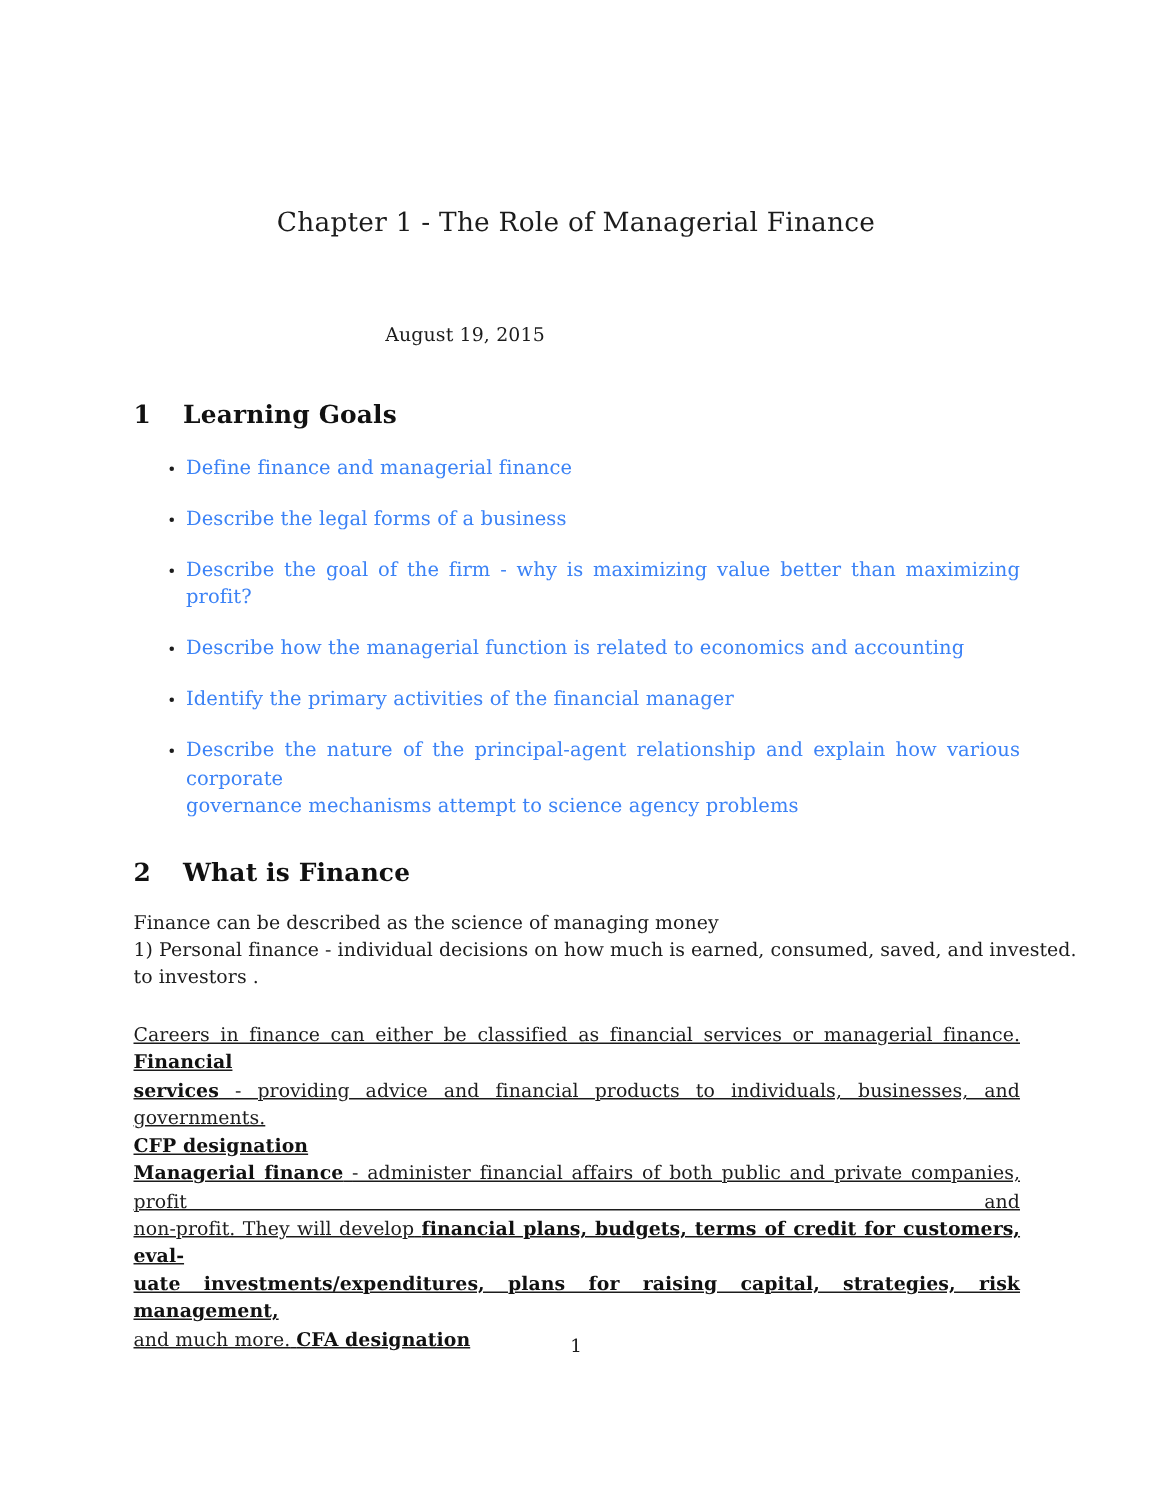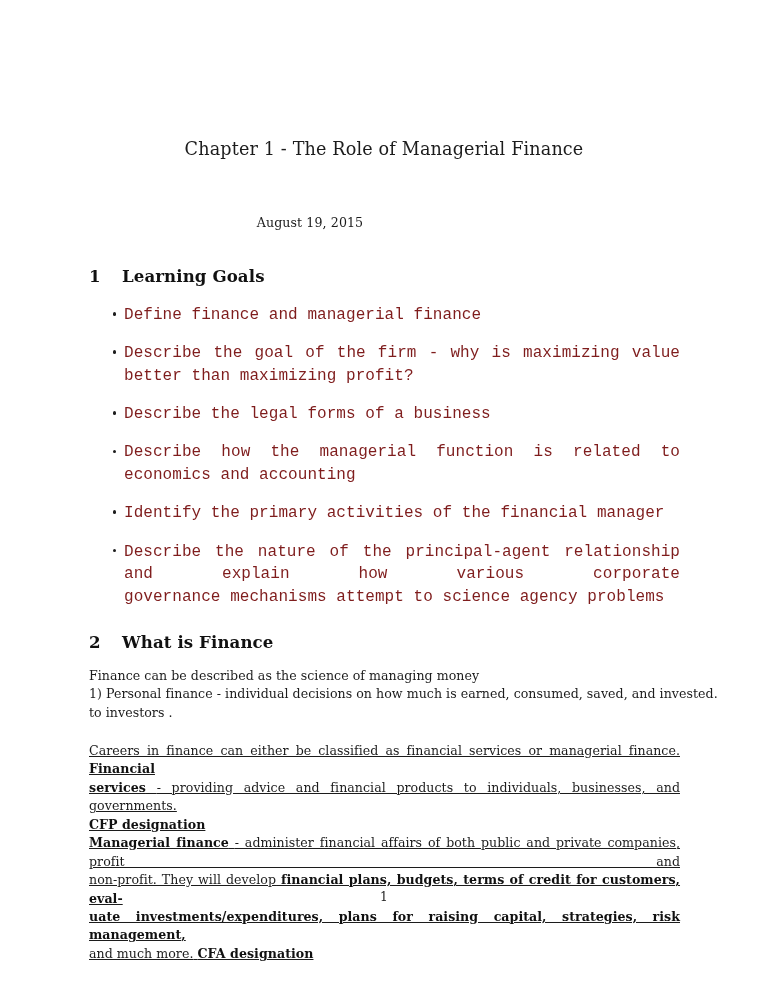--- a/index.html
+++ b/index.html
@@ -78,27 +78,26 @@
   
   .itemize {
     list-style: none;
     margin: 18px 0 0 0;
     padding: 0;
   }
   .itemize li {
     position: relative;
     padding-left: 35px;
     margin-bottom: 15.5px;
-    font-size: 16px;
+    font-size: 13px;
     line-height: 1.42;
     text-align: justify;
     text-justify: inter-word;
-    color: #7f1d1d;
+    color: #3b82f6;
     letter-spacing: 0.05px;
-    font-family: Liberation Mono, monospace;
   }
   .itemize li:last-child { margin-bottom: 0; }
   .itemize li .bullet {
     position: absolute;
     left: 24px;
     top: 0.51em;
     width: 3.4px;
     height: 3.4px;
     border-radius: 50%;
     background: #1c1c1c;
@@ -166,25 +165,25 @@
       <span class="sec-title">Learning Goals</span>
     </div>
 
     <ul class="itemize">
       <li>
         <span class="bullet"></span>
         <span>Define finance and managerial finance</span>
       </li>
       <li>
         <span class="bullet"></span>
+        <span>Describe the legal forms of a business</span>
+      </li>
+      <li>
+        <span class="bullet"></span>
         <span>Describe the goal of the firm - why is maximizing value better than maximizing profit?</span>
-      </li>
-      <li>
-        <span class="bullet"></span>
-        <span>Describe the legal forms of a business</span>
       </li>
       <li>
         <span class="bullet"></span>
         <span>Describe how the managerial function is related to economics and accounting</span>
       </li>
       <li>
         <span class="bullet"></span>
         <span>Identify the primary activities of the financial manager</span>
       </li>
       <li class="two-line">

